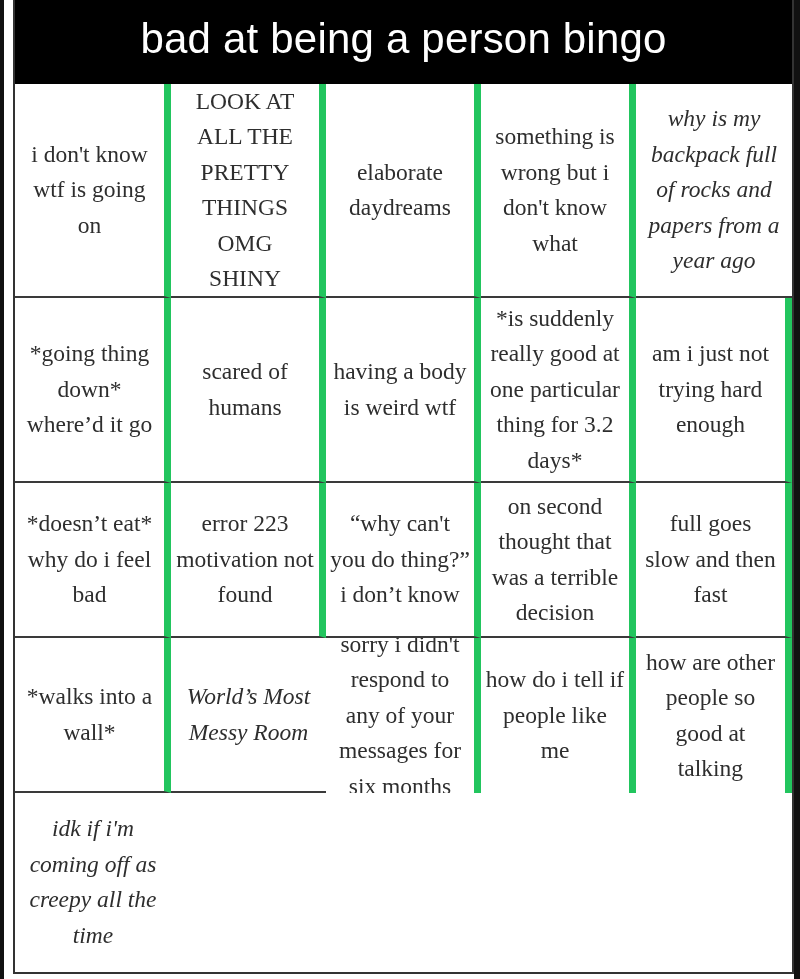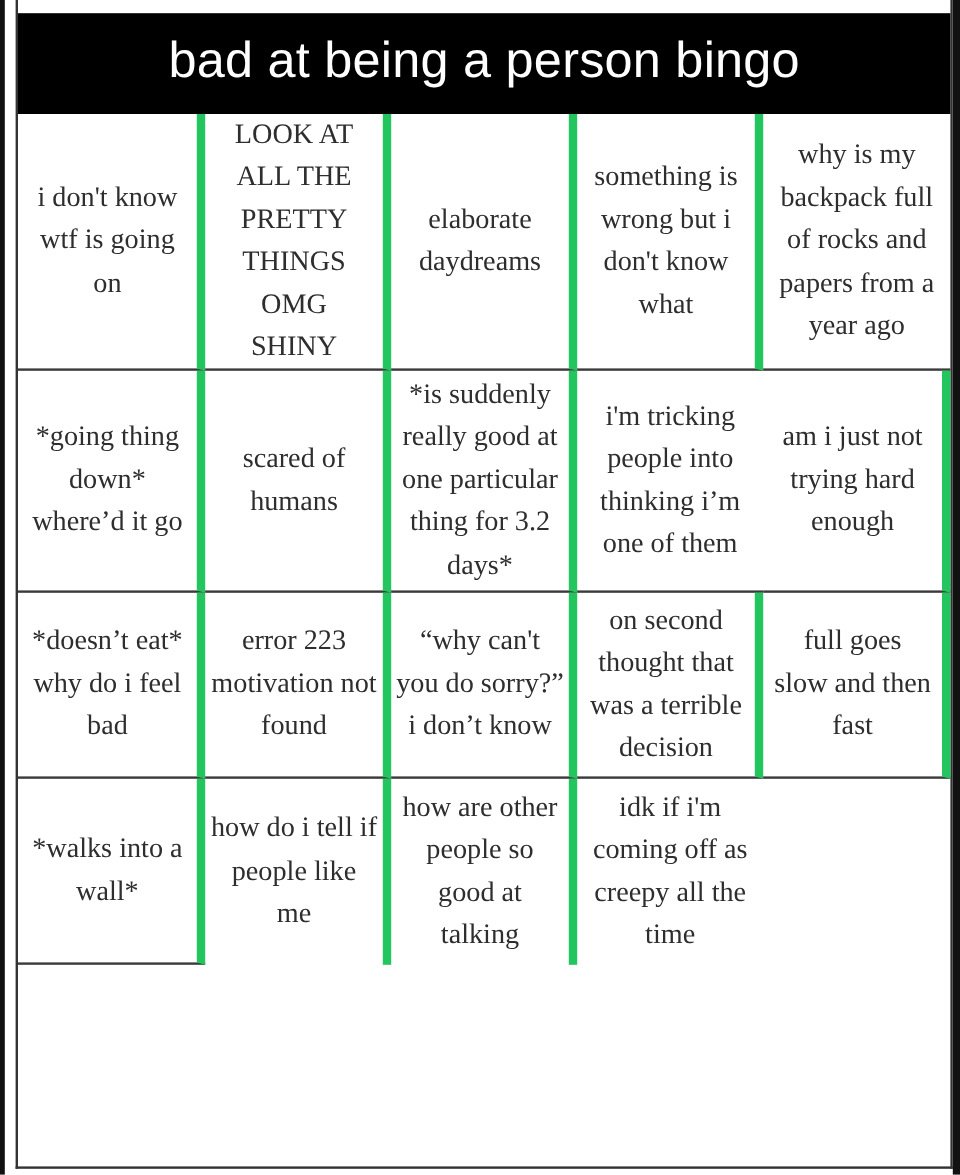--- a/index.html
+++ b/index.html
@@ -42,21 +42,20 @@
       background: #000000;
       display: flex;
       align-items: center;
       justify-content: center;
       color: #ffffff;
       font-family: "Liberation Sans", sans-serif;
       font-size: 42px;
       letter-spacing: 0.2px;
       padding-bottom: 6px;
       box-sizing: border-box;
-      margin-top: 11px;
     }
     .grid {
       display: grid;
       grid-template-columns: 156px 155px 155px 155px 156px;
       grid-template-rows: 214px 185px 155px 155px 178px;
     }
     .cell {
       box-sizing: border-box;
       border-right: 7px solid #22c55e;
       border-bottom: 2px solid #3a3a3a;
@@ -65,21 +64,21 @@
       justify-content: center;
       text-align: center;
       font-family: "Liberation Serif", serif;
       font-size: 23.5px;
       line-height: 35.5px;
       color: #2e2e2e;
       padding: 0 1px;
       white-space: pre-line;
       overflow: hidden;
     }
-    .cell.last-col { border-right: none; }
+    .cell.last-col { border-right: none; font-style: italic; }
     .cell.last-row { border-bottom: none; }
     .cell span { display: block; }
   </style>
 </head>
 <body>
 
 <div class="edge-left"></div>
 <div class="edge-right"></div>
 
 <div class="card">
@@ -108,53 +107,58 @@
 backpack full
 of rocks and
 papers from a
 year ago</span></div>
 
     <div class="cell"><span>*going thing
 down*
 where’d it go</span></div>
     <div class="cell"><span>scared of
 humans</span></div>
+    <div class="cell"><span>having a body
+is weird wtf</span></div>
     <div class="cell"><span>*is suddenly
 really good at
 one particular
 thing for 3.2
 days*</span></div>
-    <div class="cell last-col"><span>i'm tricking
-people into
-thinking i’m
-one of them</span></div>
 
     <div class="cell"><span>am i just not
 trying hard
 enough</span></div>
     <div class="cell"><span>*doesn’t eat*
 why do i feel
 bad</span></div>
     <div class="cell"><span>error 223
 motivation not
 found</span></div>
 
     <div class="cell"><span>“why can't
-you do sorry?”
+you do thing?”
 i don’t know</span></div>
     <div class="cell"><span>on second
 thought that
 was a terrible
 decision</span></div>
     <div class="cell"><span>full goes
 slow and then
 fast</span></div>
     <div class="cell"><span>*walks into a
 wall*</span></div>
+    <div class="cell last-col"><span>World’s Most
+Messy Room</span></div>
 
+    <div class="cell last-row"><span>sorry i didn't
+respond to
+any of your
+messages for
+six months</span></div>
     <div class="cell last-row"><span>how do i tell if
 people like
 me</span></div>
     <div class="cell last-row"><span>how are other
 people so
 good at
 talking</span></div>
     <div class="cell last-row last-col"><span>idk if i'm
 coming off as
 creepy all the

